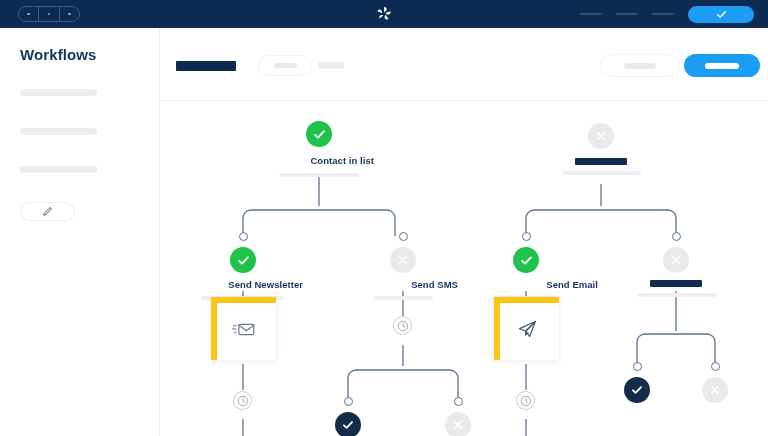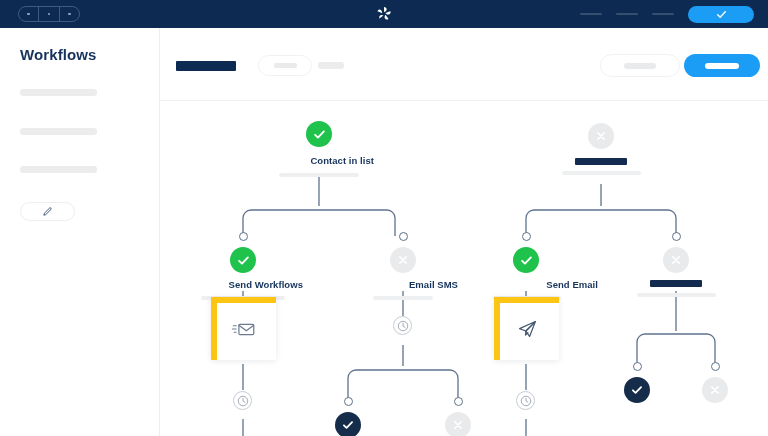--- a/index.html
+++ b/index.html
@@ -248,29 +248,29 @@
     <div class="hollow" style="left:79px; top:131px;"></div>
     <div class="hollow" style="left:239px; top:131px;"></div>
     <div class="hollow" style="left:362px; top:131px;"></div>
     <div class="hollow" style="left:512px; top:131px;"></div>
 
     <div class="node circ green" style="left:70px; top:146px; width:26px; height:26px;">
       <svg width="15" height="15" viewBox="0 0 24 24">
         <path d="M5 12.5l4.5 4.5L19 7" fill="none" stroke="#fff" stroke-width="3" stroke-linecap="round" stroke-linejoin="round"></path>
       </svg>
     </div>
-    <div class="lbl" style="left:23px; top:178px; width:120px;">Send Workflows</div>
+    <div class="lbl" style="left:23px; top:178px; width:120px;">Send Newsletter</div>
     <div class="lbl-rule" style="left:41px; top:195px; width:84px;"></div>
 
     <div class="node circ grey" style="left:230px; top:146px; width:26px; height:26px;">
       <svg width="14" height="14" viewBox="0 0 24 24">
         <path d="M6.5 6.5l11 11M17.5 6.5l-11 11" fill="none" stroke="#fff" stroke-width="2.8" stroke-linecap="round"></path>
       </svg>
     </div>
-    <div class="lbl" style="left:188px; top:178px; width:110px;">Email SMS</div>
+    <div class="lbl" style="left:188px; top:178px; width:110px;">Send SMS</div>
     <div class="lbl-rule" style="left:213px; top:195px; width:60px;"></div>
 
     <div class="node circ green" style="left:353px; top:146px; width:26px; height:26px;">
       <svg width="15" height="15" viewBox="0 0 24 24">
         <path d="M5 12.5l4.5 4.5L19 7" fill="none" stroke="#fff" stroke-width="3" stroke-linecap="round" stroke-linejoin="round"></path>
       </svg>
     </div>
     <div class="lbl" style="left:328px; top:178px; width:110px;">Send Email</div>
     <div class="lbl-rule" style="left:333px; top:195px; width:68px;"></div>
 

